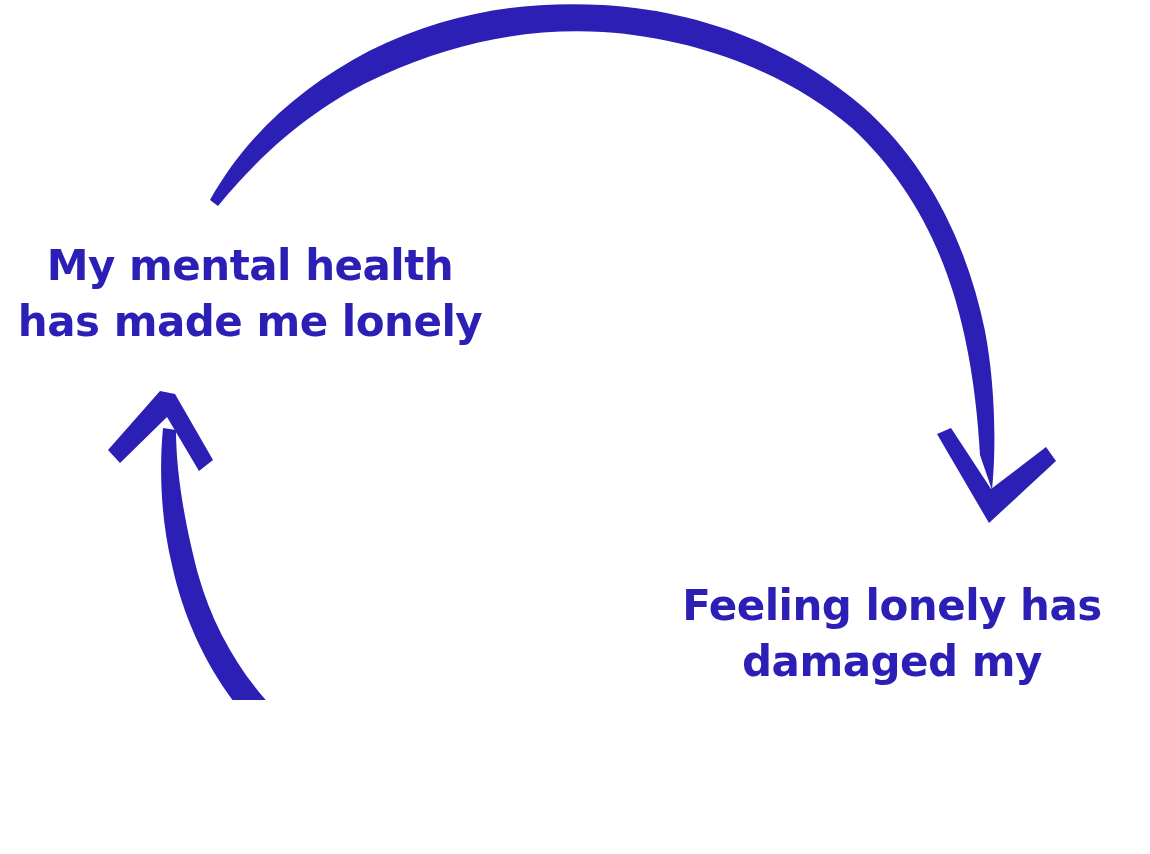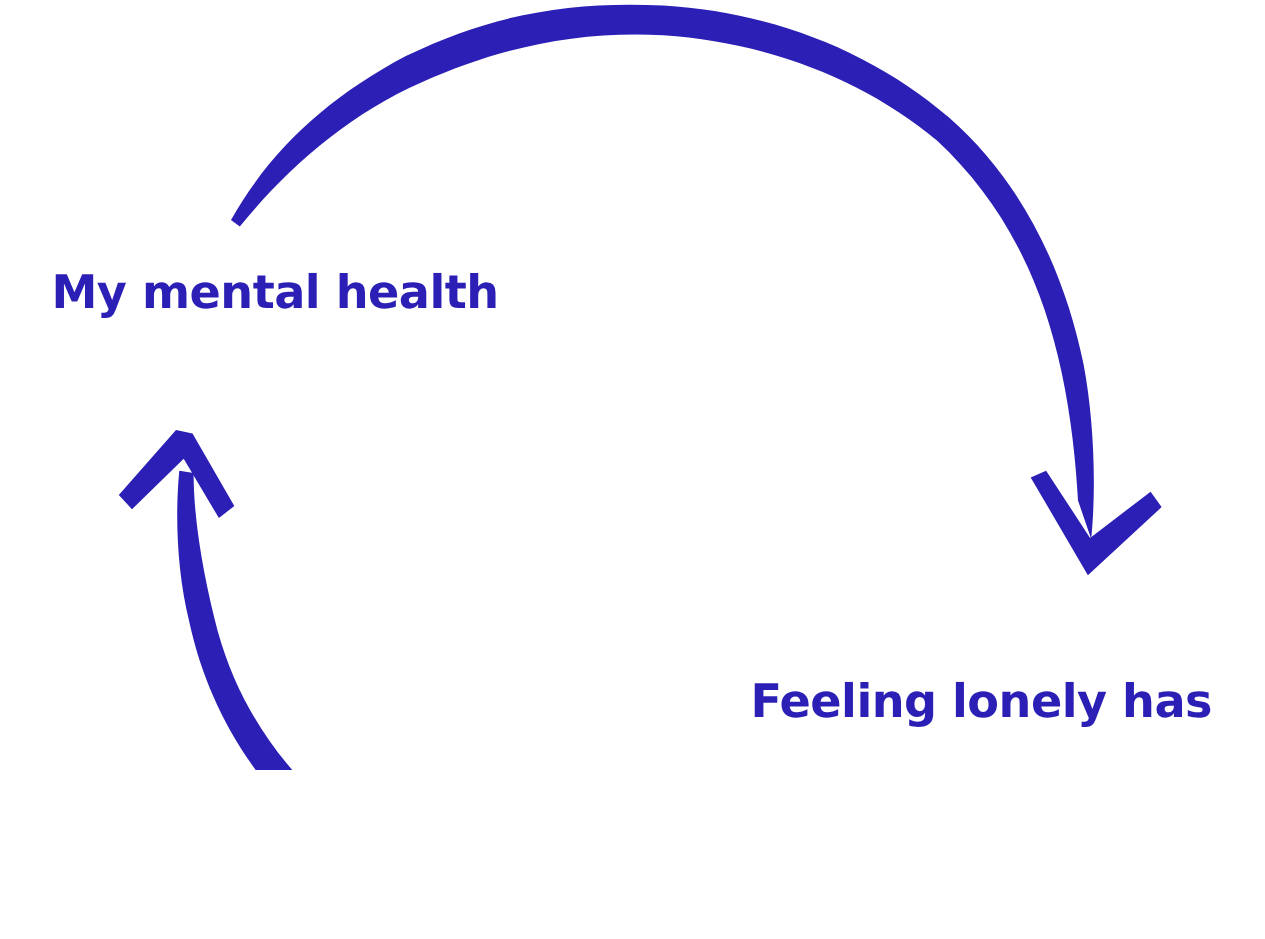--- a/index.html
+++ b/index.html
@@ -32,21 +32,21 @@
     letter-spacing: -0.5px;
     white-space: nowrap;
   }
   .label-left {
     left: 0px;
     top: 238px;
     width: 500px;
   }
   .label-right {
     left: 642px;
-    top: 610px;
+    top: 578px;
     width: 500px;
   }
 </style>
 </head>
 <body>
 
 <div class="stage">
 
   <svg class="arrows-svg" viewBox="0 0 1150 854" xmlns="http://www.w3.org/2000/svg">
 
@@ -78,19 +78,21 @@
              C 360,779 310,747 272,707
              C 237,669 212,624 198,574
              C 187,532 176,478 176,430
              Z" fill="#2b1fb5"></path>
 
     <path d="M 108,450 L 160,391 L 175,394 L 213,460 L 199,471 L 167,417 L 120,463 Z" fill="#2b1fb5"></path>
   </svg>
 
   <div class="label label-left">
     <div>My mental health</div>
+    <div>has made me lonely</div>
   </div>
 
   <div class="label label-right">
     <div>Feeling lonely has</div>
+    <div>damaged my</div>
   </div>
 
 </div>
 
 </body></html>

